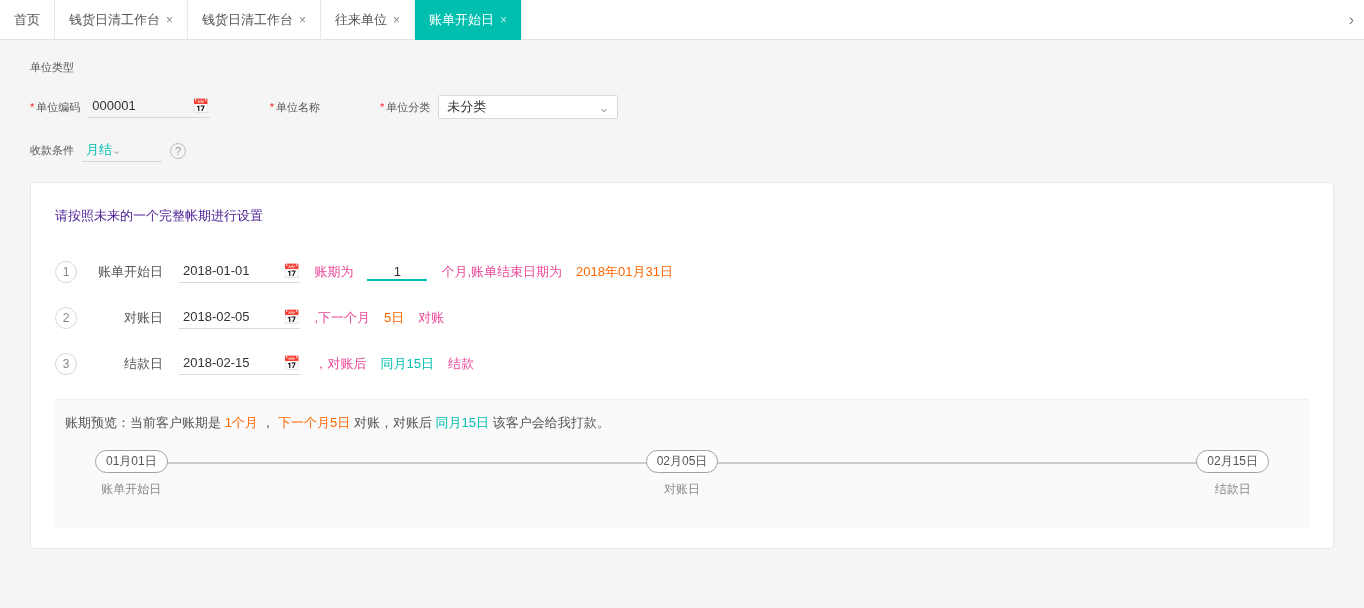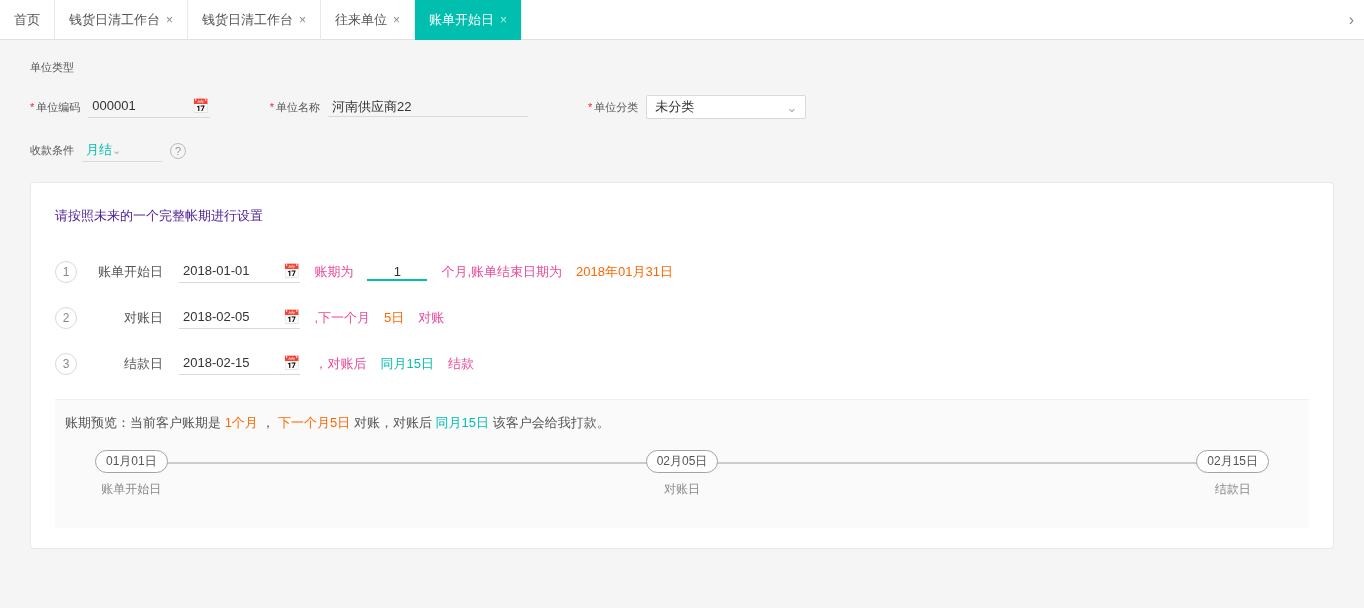--- a/index.html
+++ b/index.html
@@ -276,25 +276,24 @@
   <div class="form-row">
     <div class="form-field">
       <label><span class="required">*</span><span>单位编码</span></label>
       <div class="input-with-icon">
         <input type="text" class="input-field" value="000001" style="width: 100px;">
         <span class="calendar-icon">📅</span>
       </div>
     </div>
     <div class="form-field" style="margin-left:30px;">
       <label><span class="required">*</span><span>单位名称</span></label>
-      <input type="text" class="input-field" style="width: 200px;" value="河南供应商22">
     </div>
     <div class="form-field" style="margin-left:30px;">
       <label><span class="required">*</span><span>单位分类</span></label>
-      <div class="unit-select" style="width:160px;">
+      <div class="unit-select" style="width:180px;">
         <span>未分类</span>
         <span style="color:#aaa;">⌄</span>
       </div>
     </div>
   </div>
 
   <div class="form-row">
     <div class="form-field">
       <label>收款条件</label>
       <div class="select-field" style="min-width:80px;">

